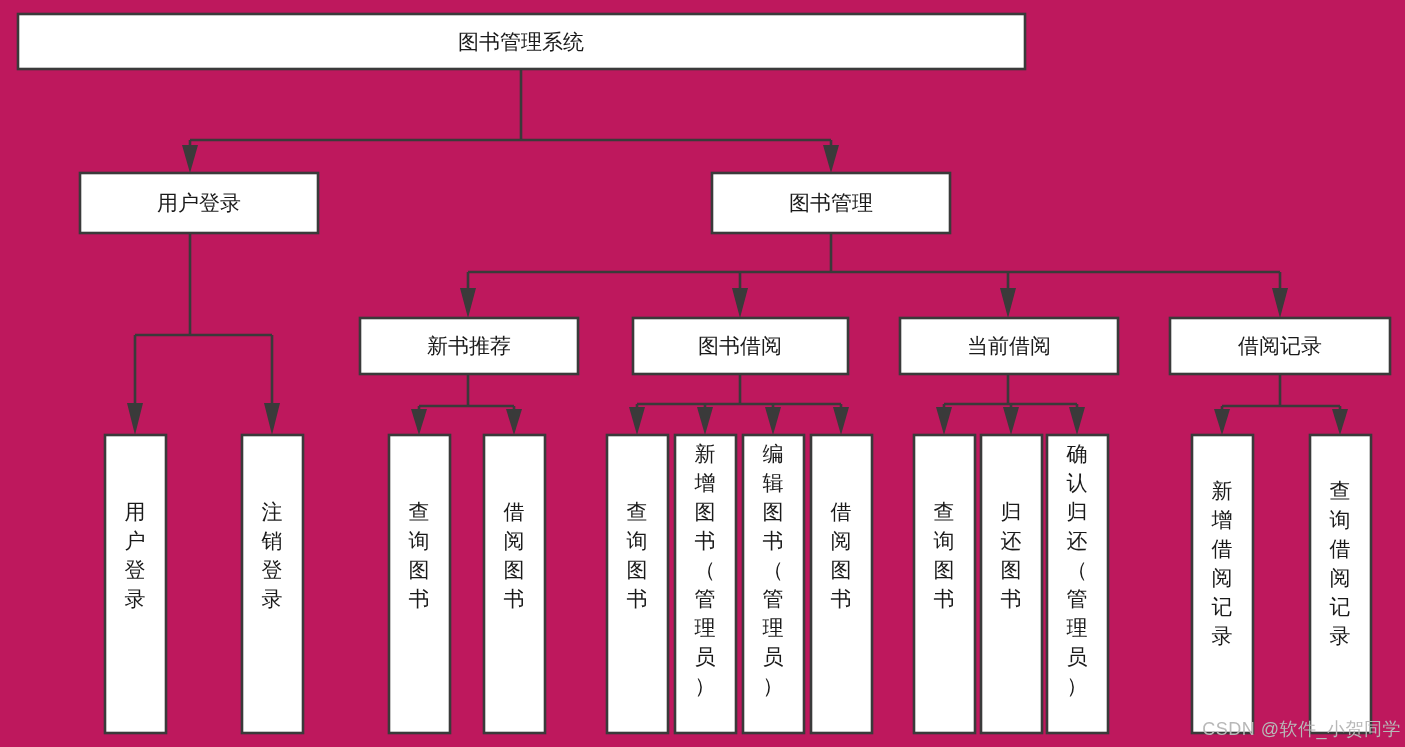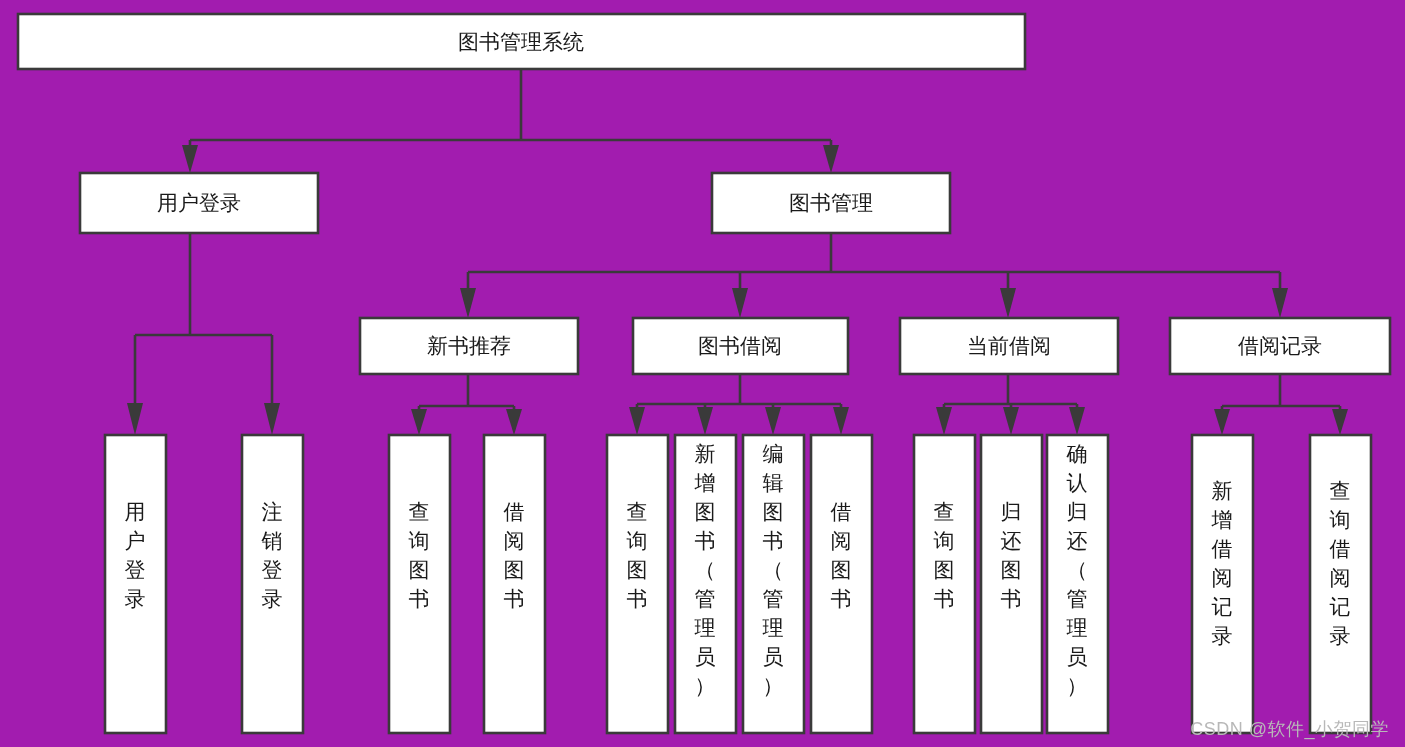--- a/index.html
+++ b/index.html
@@ -7,21 +7,21 @@
     padding: 0;
     background: #ffffff;
   }
   body {
     font-family: "Liberation Sans", "DejaVu Sans", sans-serif;
   }
   #diagram-root {
     position: relative;
     width: 1405px;
     height: 747px;
-    background: #a21caf;
+    background: #be185d;
     overflow: hidden;
   }
   svg#tree-svg {
     position: absolute;
     left: 0;
     top: 0;
     width: 1405px;
     height: 747px;
   }
   .node-box {
@@ -47,21 +47,21 @@
     dominant-baseline: middle;
   }
   .node-label-v {
     font-family: "Liberation Sans", "DejaVu Sans", sans-serif;
     font-size: 21px;
     fill: #1a1a1a;
     text-anchor: middle;
   }
   .watermark {
     position: absolute;
-    right: 16px;
+    right: 4px;
     bottom: 6px;
     font-family: "Liberation Sans", "DejaVu Sans", sans-serif;
     font-size: 18px;
     color: #b8b8b8;
     white-space: nowrap;
     letter-spacing: 0.5px;
     pointer-events: none;
   }
 </style>
 </head>

